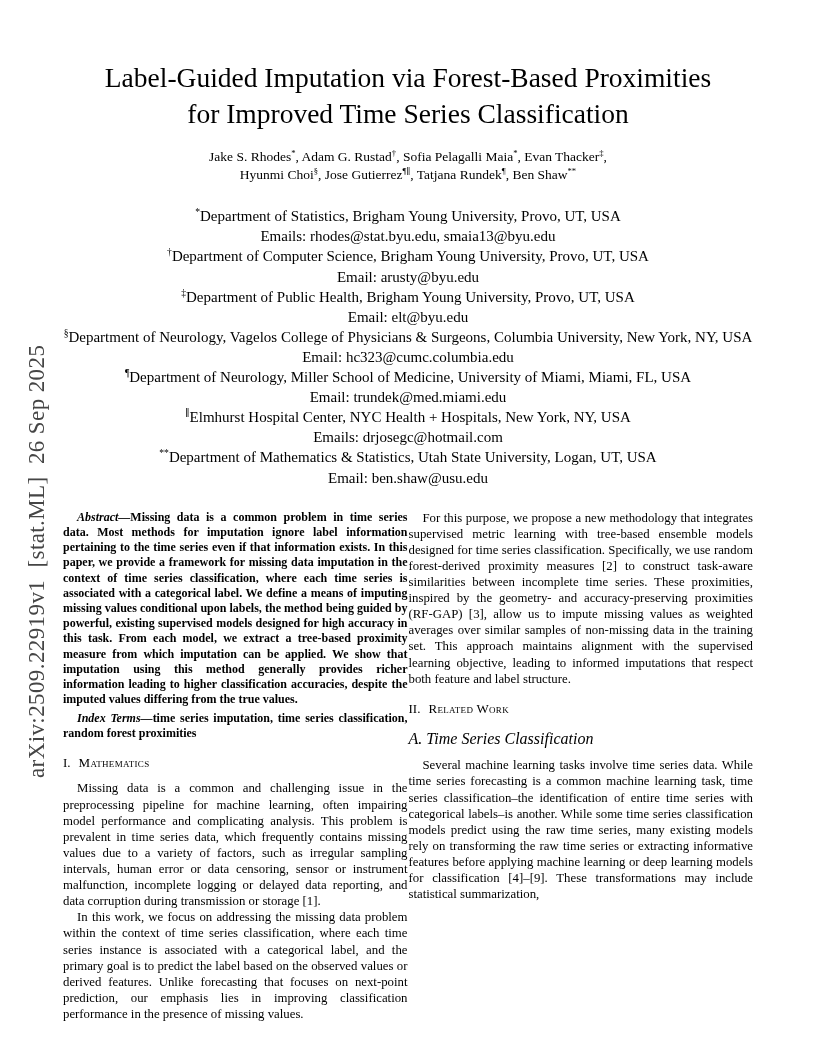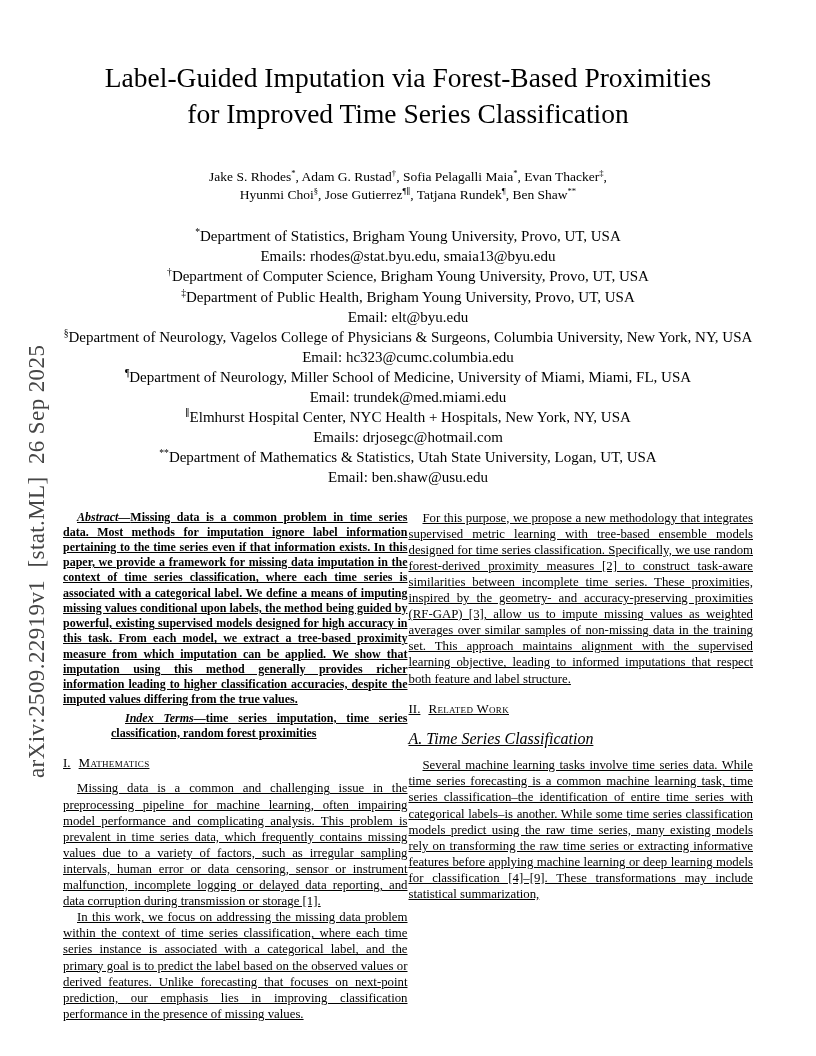--- a/index.html
+++ b/index.html
@@ -30,56 +30,55 @@
   h1.title {
     font-size: 27.5px;
     font-weight: normal;
     line-height: 1.3;
     text-align: center;
     max-width: 620px;
     margin: 10px auto 0 auto;
   }
   .authors {
     text-align: center;
-    margin-top: 36px;
+    margin-top: 16px;
     font-size: 13.5px;
     line-height: 1.4;
   }
   sup {
     font-size: 64%;
     line-height: 0;
     vertical-align: super;
   }
   .affiliations {
     text-align: center;
     margin-top: 21px;
     font-size: 15px;
     line-height: 1.34;
   }
   .affil-line { white-space: nowrap; }
   .columns {
     display: flex;
     gap: 1px;
     margin-top: 22px;
-    text-decoration: underline;
   }
   .col {
     flex: 1;
     min-width: 0;
     text-align: justify;
     font-size: 12.8px;
     line-height: 1.26;
   }
   p { margin: 0; text-indent: 14px; }
   .abstract, .index-terms {
     font-weight: bold;
     font-size: 12px;
     line-height: 1.27;
   }
-  .index-terms { margin-top: 3px; margin-left: 48px; }
+  .index-terms { margin-top: 3px; }
   .abstract-label, .it-label { font-style: italic; }
   h2.section-heading {
     font-size: 13px;
     font-weight: normal;
     text-align: left;
     margin: 14px 0 9px 0;
     text-indent: 0;
   }
   .sec-title {
     font-variant: small-caps;
@@ -105,20 +104,21 @@
 
   <div class="authors">
     <div class="author-line"><span>Jake S. Rhodes</span><sup>*</sup><span>, </span><span>Adam G. Rustad</span><sup>†</sup><span>, </span><span>Sofia Pelagalli Maia</span><sup>*</sup><span>, </span><span>Evan Thacker</span><sup>‡</sup><span>,</span></div>
     <div class="author-line"><span>Hyunmi Choi</span><sup>§</sup><span>, </span><span>Jose Gutierrez</span><sup>¶∥</sup><span>, </span><span>Tatjana Rundek</span><sup>¶</sup><span>, </span><span>Ben Shaw</span><sup>**</sup><span></span></div>
   </div>
 
   <div class="affiliations">
     <div class="affil-line"><sup>*</sup><span>Department of Statistics, Brigham Young University, Provo, UT, USA</span></div>
     <div class="affil-line"><sup></sup><span>Emails: rhodes@stat.byu.edu, smaia13@byu.edu</span></div>
     <div class="affil-line"><sup>†</sup><span>Department of Computer Science, Brigham Young University, Provo, UT, USA</span></div>
+    <div class="affil-line"><sup></sup><span>Email: arusty@byu.edu</span></div>
     <div class="affil-line"><sup>‡</sup><span>Department of Public Health, Brigham Young University, Provo, UT, USA</span></div>
     <div class="affil-line"><sup></sup><span>Email: elt@byu.edu</span></div>
     <div class="affil-line"><sup>§</sup><span>Department of Neurology, Vagelos College of Physicians &amp; Surgeons, Columbia University, New York, NY, USA</span></div>
     <div class="affil-line"><sup></sup><span>Email: hc323@cumc.columbia.edu</span></div>
     <div class="affil-line"><sup>¶</sup><span>Department of Neurology, Miller School of Medicine, University of Miami, Miami, FL, USA</span></div>
     <div class="affil-line"><sup></sup><span>Email: trundek@med.miami.edu</span></div>
     <div class="affil-line"><sup>∥</sup><span>Elmhurst Hospital Center, NYC Health + Hospitals, New York, NY, USA</span></div>
     <div class="affil-line"><sup></sup><span>Emails: drjosegc@hotmail.com</span></div>
     <div class="affil-line"><sup>**</sup><span>Department of Mathematics &amp; Statistics, Utah State University, Logan, UT, USA</span></div>
     <div class="affil-line"><sup></sup><span>Email: ben.shaw@usu.edu</span></div>

